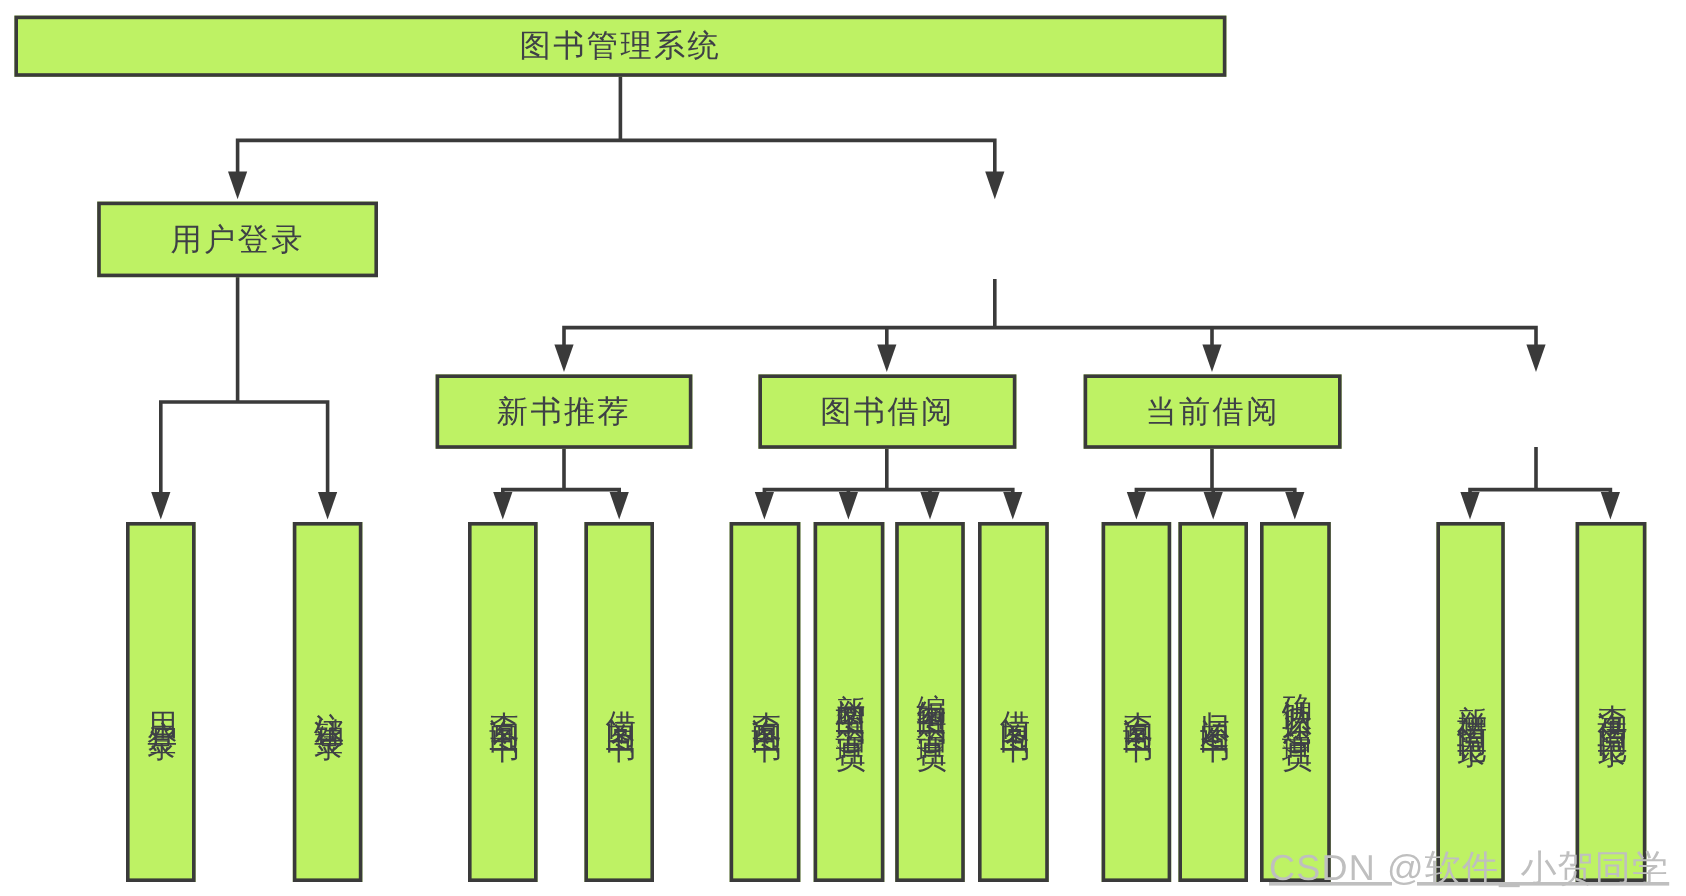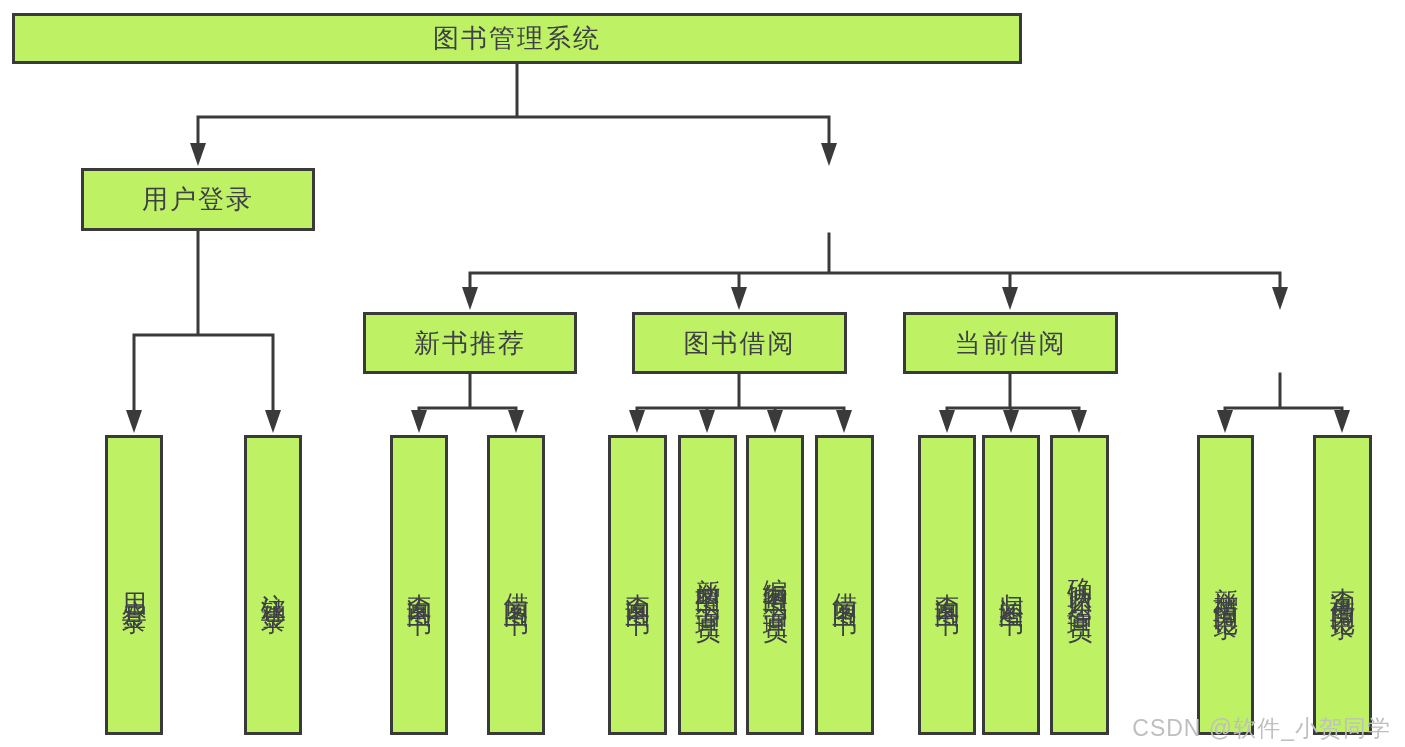--- a/index.html
+++ b/index.html
@@ -33,25 +33,26 @@
     writing-mode:vertical-rl;
     text-orientation:mixed;
     font-size:25px;
     letter-spacing:6px;
     line-height:1.1;
     white-space:nowrap;
   }
   .watermark{
     position:absolute;
     right:14px;bottom:3px;
-    font-size:23px;
+    font-size:30px;
     letter-spacing:1px;
     color:var(--watermark);
     z-index:6;
     white-space:nowrap;
+    text-decoration:underline;
   }
 </style>
 </head>
 <body>
 
 <div class="stage">
 
   <svg class="connectors" width="1405" height="747" aria-hidden="true">
 
     <path d="M517,64 V117 M198,117 H829 M198,117 V150 M829,117 V150"></path>

